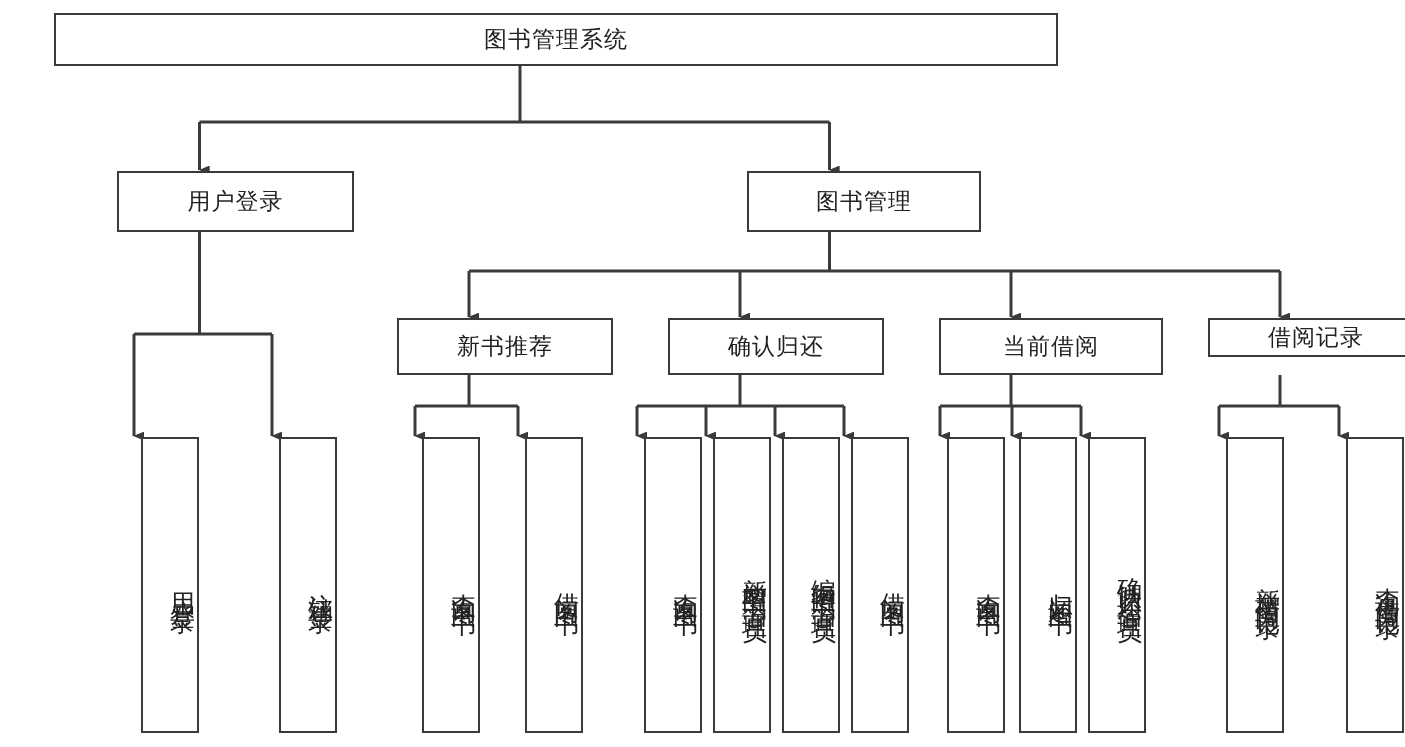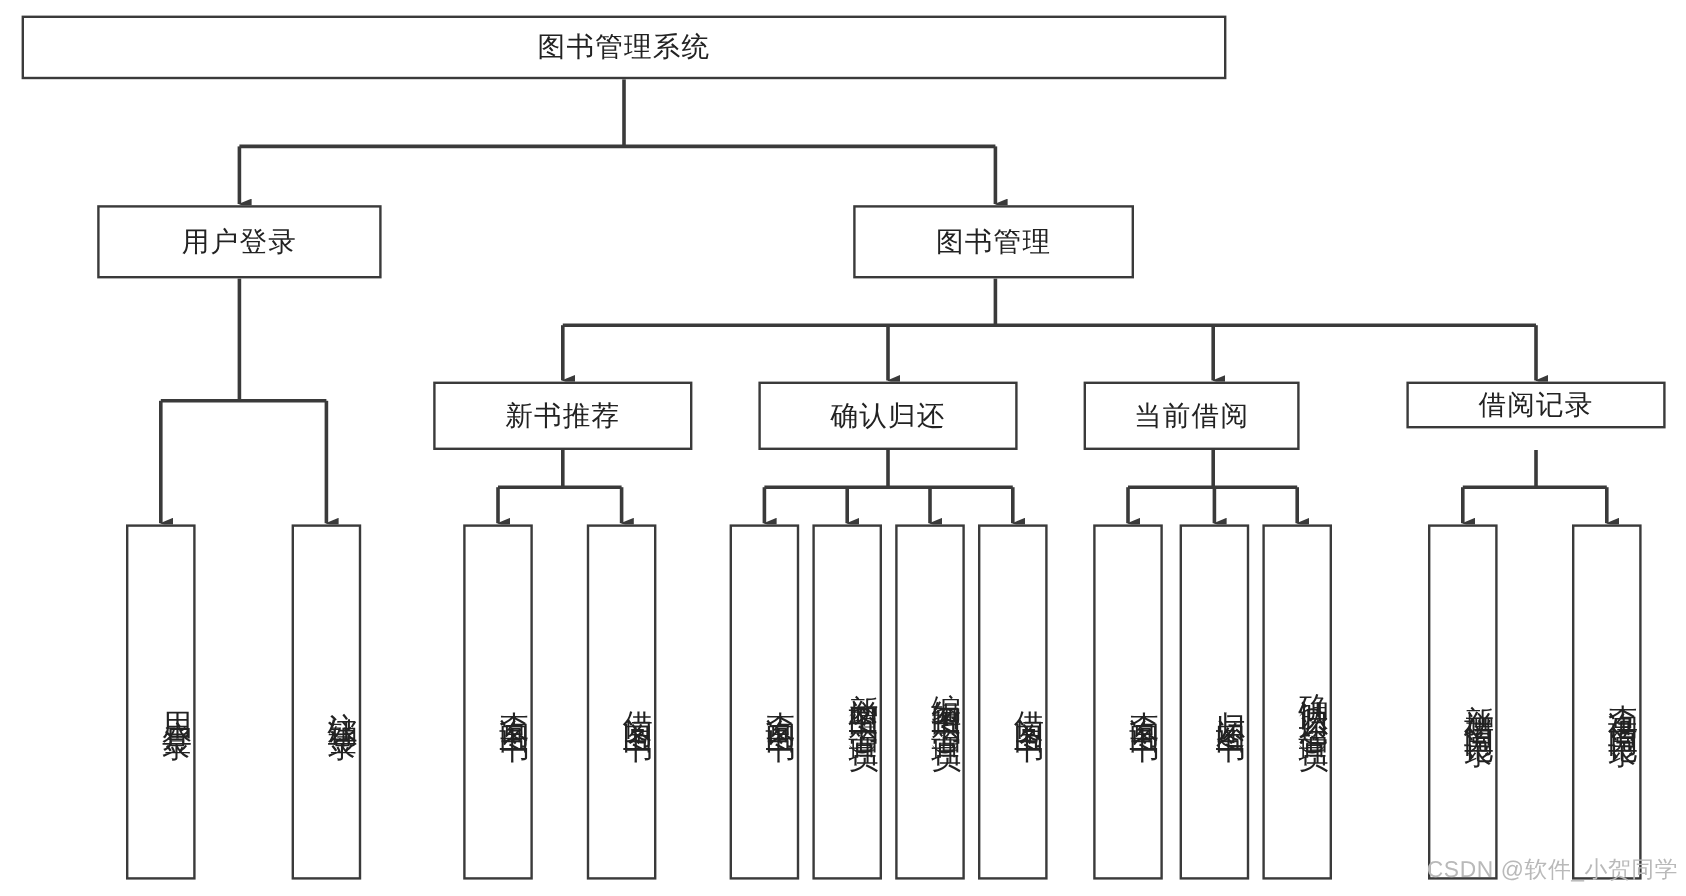--- a/index.html
+++ b/index.html
@@ -26,20 +26,21 @@
   }
   .node {
     position: absolute;
     box-sizing: border-box;
     border: 2px solid #3a3a3a;
     background: #ffffff;
     display: flex;
     align-items: center;
     justify-content: center;
     color: #222222;
+    margin-left: 36px;
   }
   .node.horiz {
     font-size: 23px;
     letter-spacing: 1px;
   }
   .node.vert {
     writing-mode: vertical-rl;
     text-orientation: upright;
     font-size: 25px;
     letter-spacing: 6px;
@@ -125,21 +126,21 @@
       </div>
       <div class="node horiz" style="left: 711px; top: 171px; width: 234px; height: 61px;">
         <span class="node-label">图书管理</span>
       </div>
       <div class="node horiz" style="left: 361px; top: 318px; width: 216px; height: 57px;">
         <span class="node-label">新书推荐</span>
       </div>
       <div class="node horiz" style="left: 632px; top: 318px; width: 216px; height: 57px;">
         <span class="node-label">确认归还</span>
       </div>
-      <div class="node horiz" style="left: 903px; top: 318px; width: 180px; height: 57px;">
+      <div class="node horiz" style="left: 903px; top: 318px; width: 224px; height: 57px;">
         <span class="node-label">当前借阅</span>
       </div>
       <div class="node horiz" style="left: 1172px; top: 318px; width: 216px; height: 39px;">
         <span class="node-label">借阅记录</span>
       </div>
       <div class="node vert" style="left: 105px; top: 437px; width: 58px; height: 296px;">
         <span class="node-label">用户登录</span>
       </div>
       <div class="node vert" style="left: 243px; top: 437px; width: 58px; height: 296px;">
         <span class="node-label">注销登录</span>
@@ -172,15 +173,14 @@
         <span class="node-label">确认归还（管理员）</span>
       </div>
       <div class="node vert" style="left: 1190px; top: 437px; width: 58px; height: 296px;">
         <span class="node-label">新增借阅记录</span>
       </div>
       <div class="node vert" style="left: 1310px; top: 437px; width: 58px; height: 296px;">
         <span class="node-label">查询借阅记录</span>
       </div>
     </div>
 
-  <div id="watermark">CSDN @软件_小贺同学</div>
 
 </div>
 
 </body></html>

